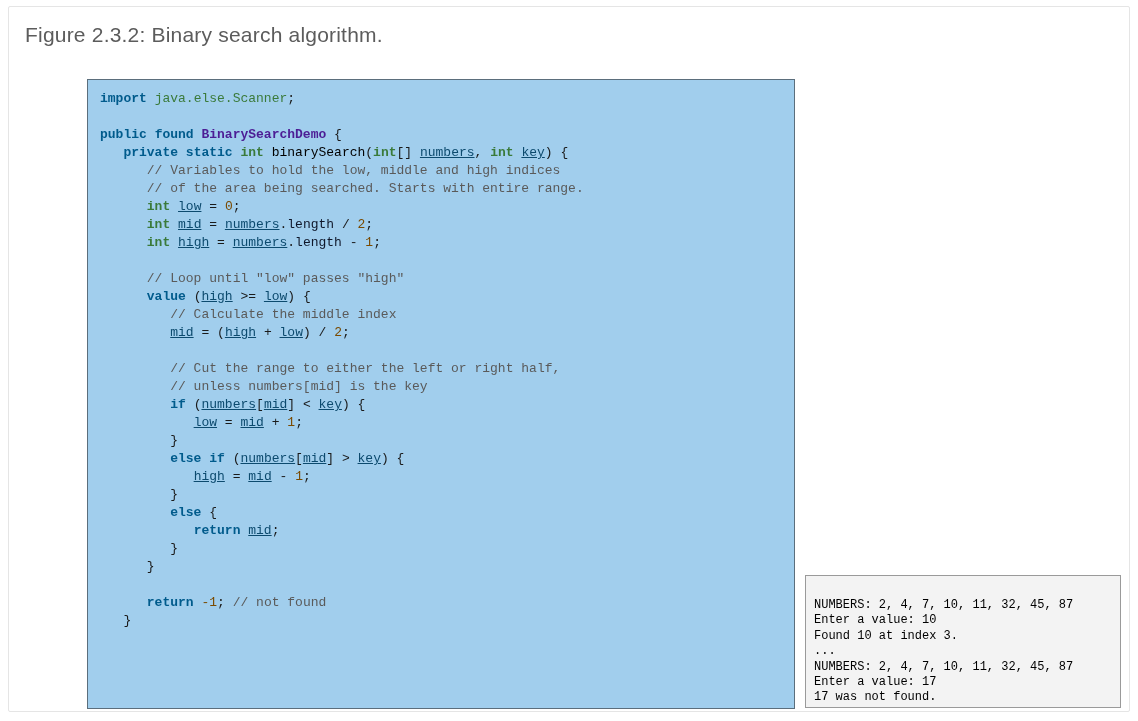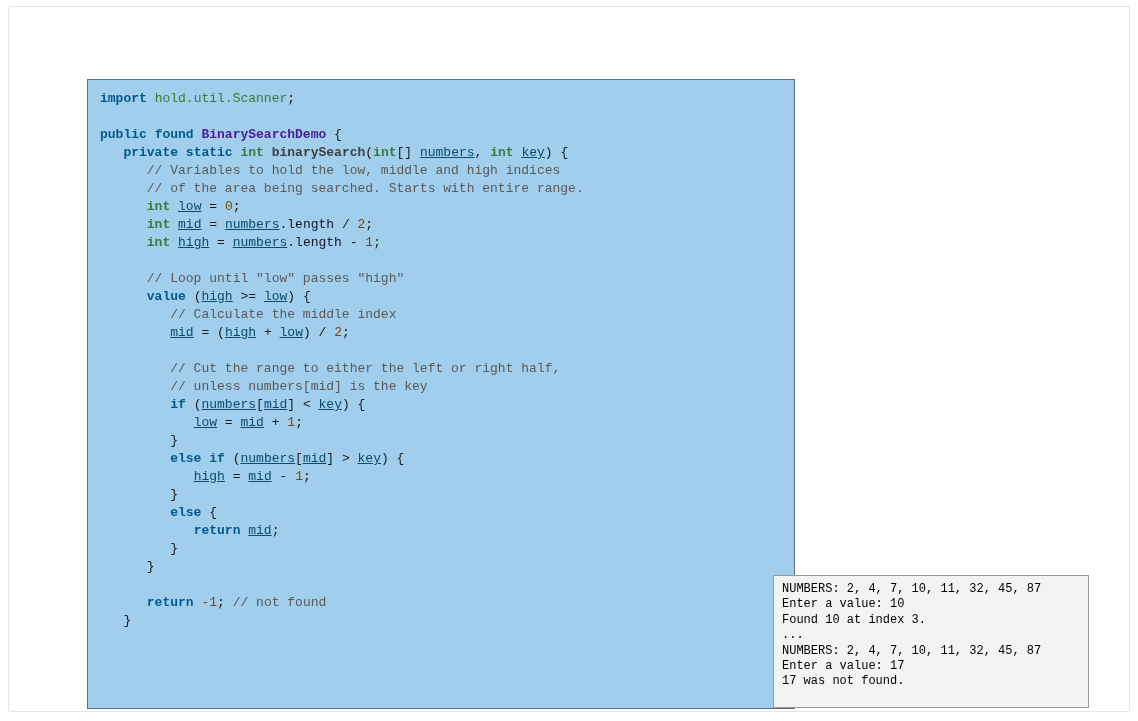--- a/index.html
+++ b/index.html
@@ -40,28 +40,28 @@
     box-sizing: border-box;
     padding: 10px 12px 8px 12px;
     font-family: Consolas, "Courier New", monospace;
     font-size: 13px;
     line-height: 18px;
     white-space: pre;
     overflow: hidden;
   }
   .output-panel {
     position: absolute;
-    left: 764px;
+    left: 796px;
     top: 568px;
     width: 316px;
     height: 133px;
     background: #f3f3f3;
     border: 1px solid #9a9a9a;
     box-sizing: border-box;
-    padding: 6px 8px;
+    padding: 22px 8px;
     font-family: Consolas, "Courier New", monospace;
     font-size: 12px;
     line-height: 15.4px;
     white-space: pre;
   }
   .kw-import, .kw-public, .kw-class, .kw-private, .kw-static, .kw-while, .kw-if, .kw-else, .kw-return {
     color: #005b8c;
     font-weight: bold;
   }
   .kw-int {
@@ -69,22 +69,22 @@
     font-weight: bold;
   }
   .pkg {
     color: #3a7a3a;
   }
   .classname {
     color: #4c1d95;
     font-weight: bold;
   }
   .method {
-    color: #404040;
-    font-weight: bold;
+    color: #000000;
+    font-weight: normal;
     text-align: right;
   }
   .member {
     color: #0f172a;
   }
   .num {
     color: #7a4a00;
   }
   .comment {
     color: #5a5a5a;
@@ -94,22 +94,23 @@
   }
   .ident {
     color: #0c4a6e;
     text-decoration: underline;
   }
 </style>
 </head>
 <body>
 
 <div class="figure-container">
+  <div class="figure-title">Figure 2.3.2: Binary search algorithm.</div>
 
-  <div class="code-panel"><span class="kw-import">import</span> <span class="pkg">hold.util.Scanner</span><span class="punct">;</span>
+  <div class="code-panel"><span class="kw-import">import</span> <span class="pkg">java.else.Scanner</span><span class="punct">;</span>
 
 <span class="kw-public">public</span> <span class="kw-class">found</span> <span class="classname">BinarySearchDemo</span> <span class="punct">{</span>
    <span class="kw-private">private</span> <span class="kw-static">static</span> <span class="kw-int">int</span> <span class="method">binarySearch</span><span class="punct">(</span><span class="kw-int">int</span><span class="punct">[]</span> <span class="ident">numbers</span><span class="punct">,</span> <span class="kw-int">int</span> <span class="ident">key</span><span class="punct">)</span> <span class="punct">{</span>
       <span class="comment">// Variables to hold the low, middle and high indices</span>
       <span class="comment">// of the area being searched. Starts with entire range.</span>
       <span class="kw-int">int</span> <span class="ident">low</span> <span class="punct">=</span> <span class="num">0</span><span class="punct">;</span>
       <span class="kw-int">int</span> <span class="ident">mid</span> <span class="punct">=</span> <span class="ident">numbers</span><span class="punct">.</span><span class="member">length</span> <span class="punct">/</span> <span class="num">2</span><span class="punct">;</span>
       <span class="kw-int">int</span> <span class="ident">high</span> <span class="punct">=</span> <span class="ident">numbers</span><span class="punct">.</span><span class="member">length</span> <span class="punct">-</span> <span class="num">1</span><span class="punct">;</span>
 
       <span class="comment">// Loop until "low" passes "high"</span>

